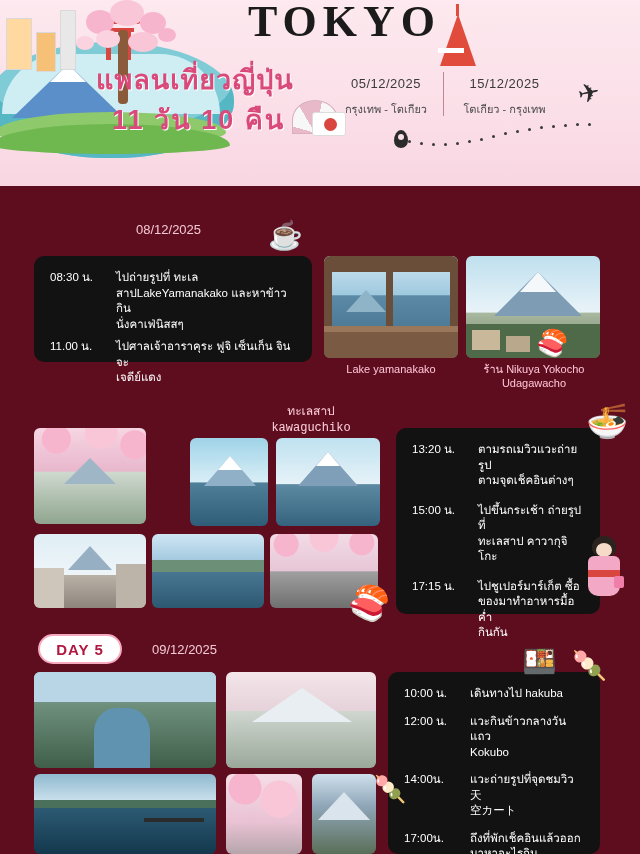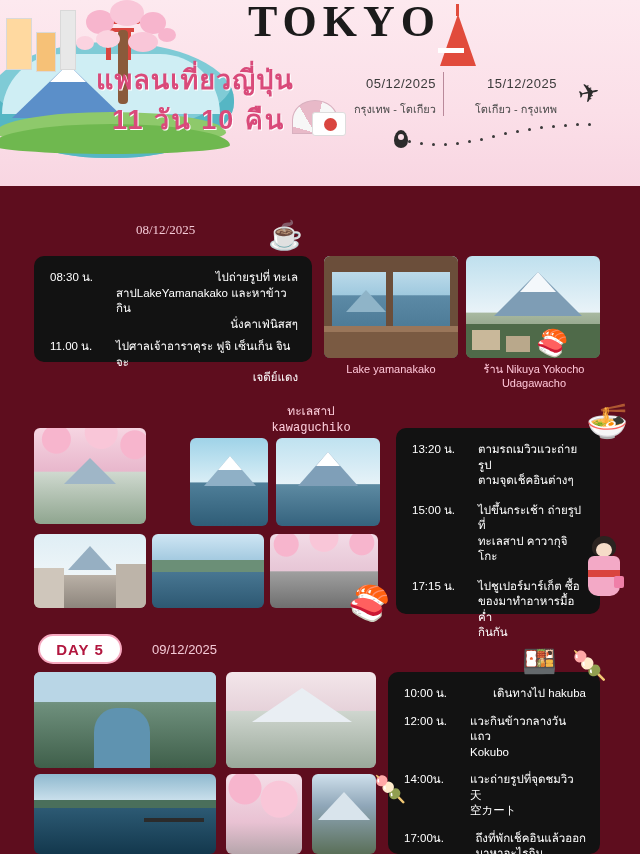--- a/index.html
+++ b/index.html
@@ -29,21 +29,21 @@
     font-size: 27px; font-weight: bold; color: #d94a7a;
     letter-spacing: 1px;
     text-shadow: 1px 1px 0 #fff;
   }
   .hdr-thai2 {
     position: absolute; left: 112px; top: 98px;
     font-size: 27px; font-weight: bold; color: #d94a7a;
     letter-spacing: 2px;
     text-shadow: 1px 1px 0 #fff;
   }
-  .date-col { position: absolute; text-align: right; color: #3a3a3a; }
+  .date-col { position: absolute; text-align: center; color: #3a3a3a; }
   .date-col .d { font-size: 13px; letter-spacing: .5px; }
   .date-col .sub { font-size: 11px; margin-top: 9px; color: #4a4a4a; }
   .date-1 { left: 336px; top: 76px; width: 100px; }
   .date-2 { left: 452px; top: 76px; width: 105px; }
   .date-div {
     position: absolute; left: 443px; top: 72px;
     width: 1px; height: 44px; background: #b9899a;
   }
 
   
@@ -118,21 +118,21 @@
     background: #fff; border: 2px solid #f6a8bf; border-radius: 16px;
     color: #b2173f; font-weight: bold; font-size: 15px; letter-spacing: 1px;
     display: flex; align-items: center; justify-content: center;
   }
   .daydate { position: absolute; color: #f4c9d6; font-size: 13px; }
 
   .blackbox {
     position: absolute; background: #121212; border-radius: 10px;
     padding: 14px 14px 14px 16px;
   }
-  .row { display: flex; margin-bottom: 7px; justify-content: space-between; }
+  .row { display: flex; margin-bottom: 7px; }
   .time {
     color: #ffffff; font-size: 11.5px; width: 66px; flex: 0 0 66px;
     line-height: 1.35;
   }
   .txt { color: #ffffff; font-size: 11.5px; line-height: 1.35; }
 
   .photo { position: absolute; border-radius: 6px; overflow: hidden; }
   .cap {
     position: absolute; color: #ffd9e4; font-size: 11px; text-align: center;
     line-height: 1.3;
@@ -231,21 +231,21 @@
       <div class="dot" style="left:112px;top:12px"></div>
       <div class="dot" style="left:124px;top:10px"></div>
       <div class="dot" style="left:136px;top:8px"></div>
       <div class="dot" style="left:148px;top:7px"></div>
       <div class="dot" style="left:160px;top:6px"></div>
       <div class="dot" style="left:172px;top:5px"></div>
       <div class="dot" style="left:184px;top:5px"></div>
     </div>
   </div>
 
-  <div class="daydate" style="left:136px; top:222px;font-family:Liberation Serif, serif;">08/12/2025</div>
+  <div class="daydate" style="left:136px; top:222px;">08/12/2025</div>
 
   <div class="sticker" style="left:268px; top:222px;">☕</div>
 
   <div class="blackbox" style="left:34px; top:256px; width:278px; height:106px;">
     <div class="row">
         <div class="time">08:30 น.</div>
         <div class="txt">ไปถ่ายรูปที่ ทะเล</div>
       </div>
     <div class="row" style="margin-top:-7px;">
         <div class="time"></div>

